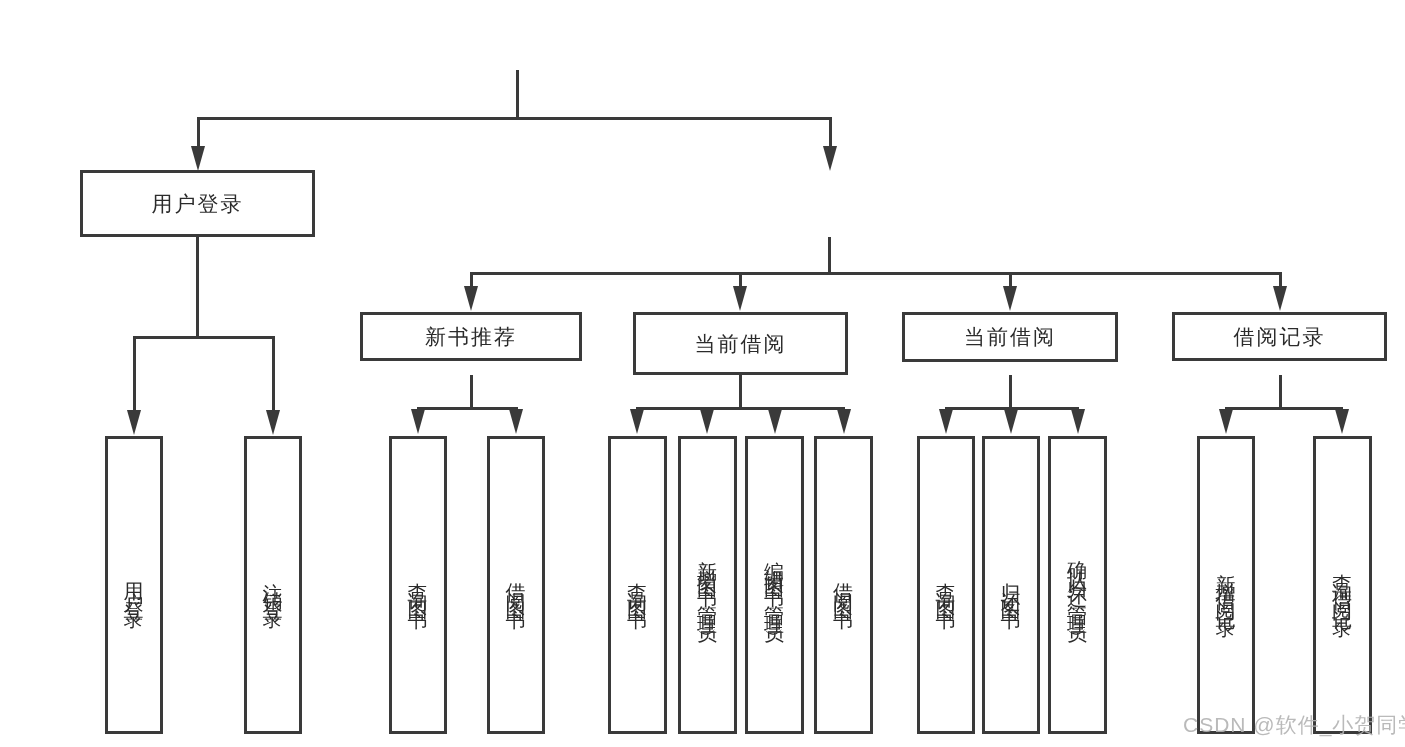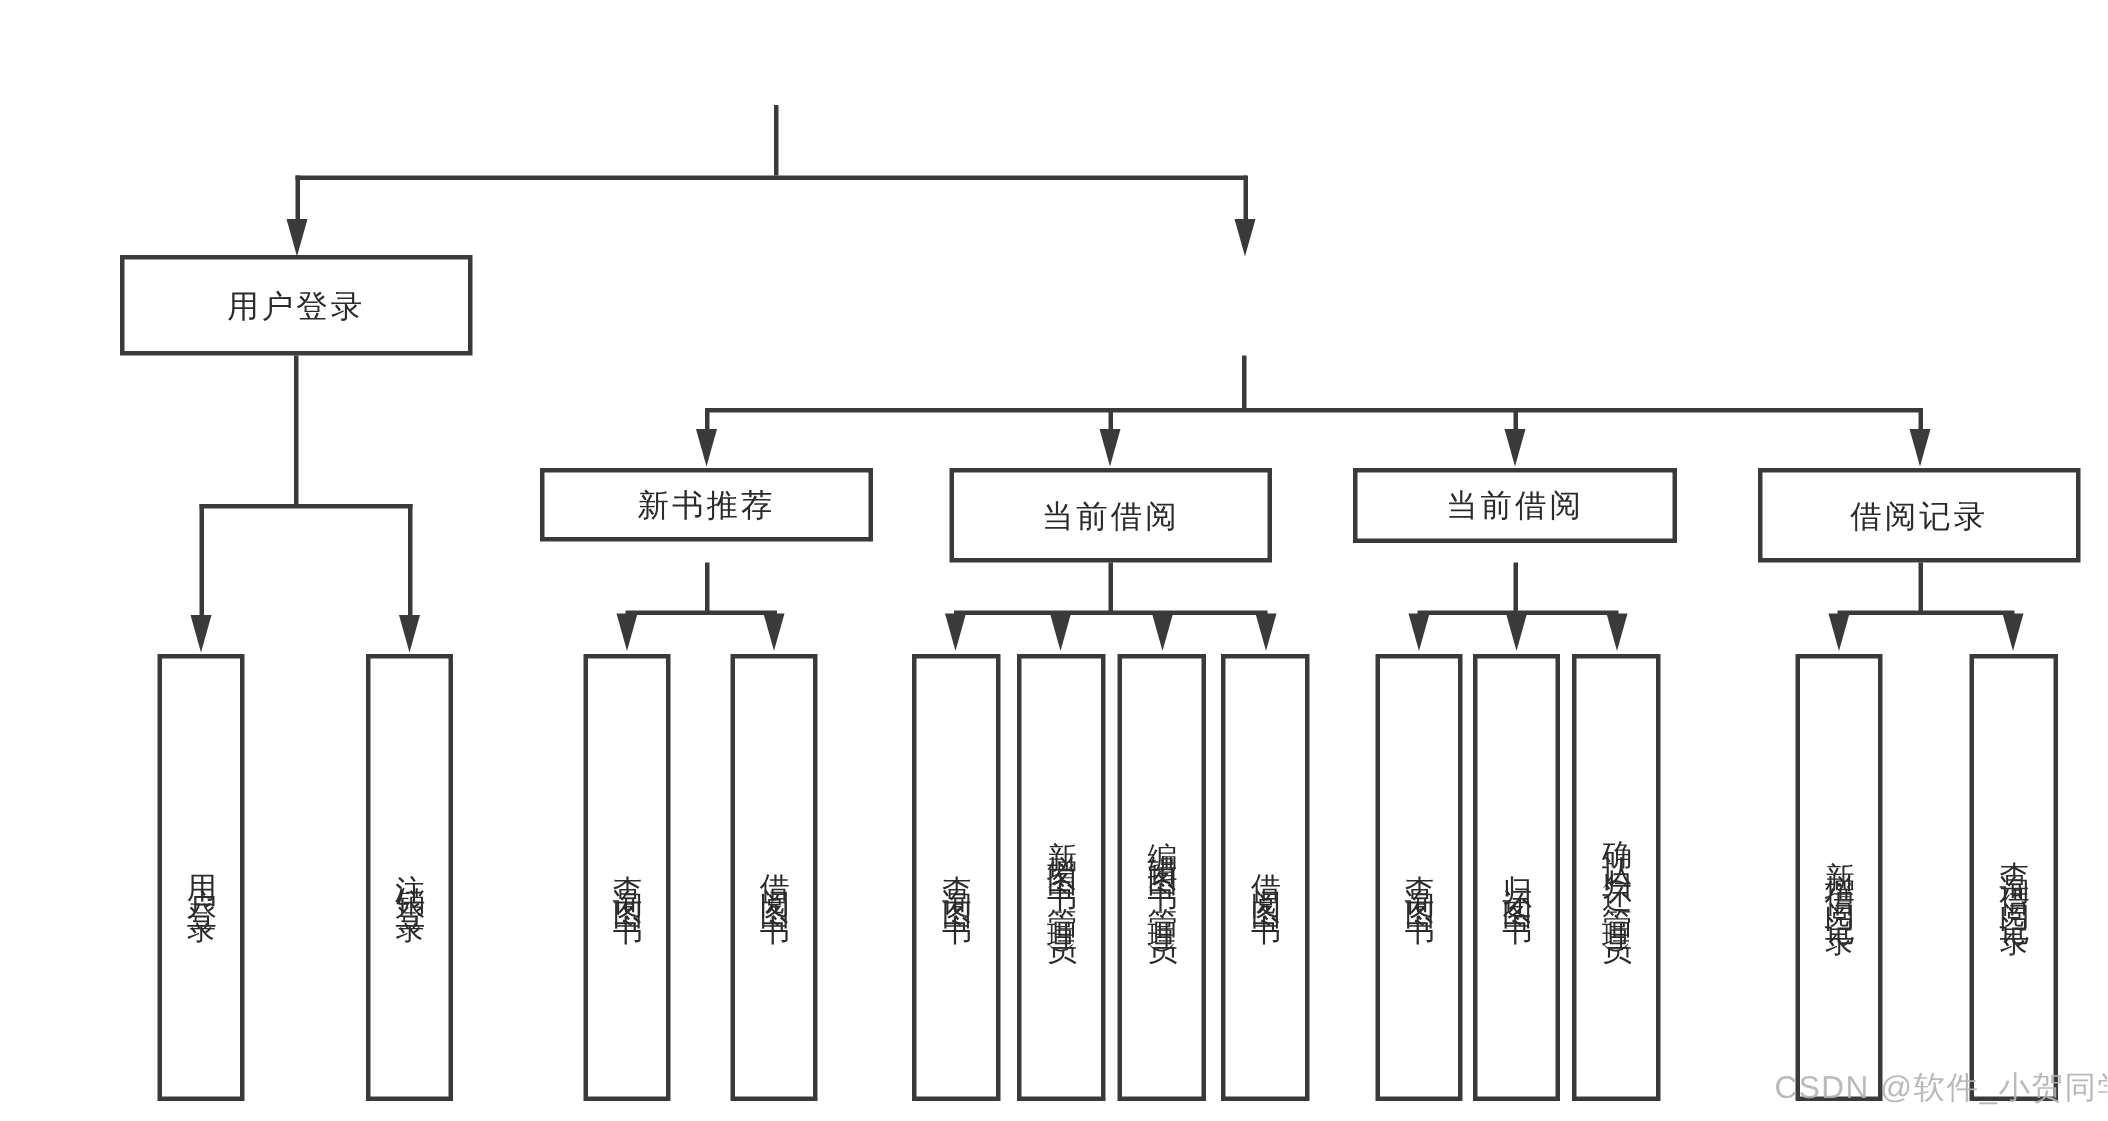--- a/index.html
+++ b/index.html
@@ -90,21 +90,21 @@
 
   <div class="box" style="left:360px;top:312px;width:222px;height:49px">
     <span>新书推荐</span>
   </div>
   <div class="box" style="left:633px;top:312px;width:215px;height:63px">
     <span>当前借阅</span>
   </div>
   <div class="box" style="left:902px;top:312px;width:216px;height:50px">
     <span>当前借阅</span>
   </div>
-  <div class="box" style="left:1172px;top:312px;width:215px;height:63px">
+  <div class="box" style="left:1172px;top:312px;width:215px;height:49px">
     <span>借阅记录</span>
   </div>
 
   <div class="v" style="left:470px;top:375px;height:34px"></div>
   <div class="h" style="left:417px;top:407px;width:101px"></div>
   <div class="tri" style="left:411px;top:409px"></div>
   <div class="tri" style="left:509px;top:409px"></div>
 
   <div class="v" style="left:739px;top:375px;height:34px"></div>
   <div class="h" style="left:636px;top:407px;width:209px"></div>

